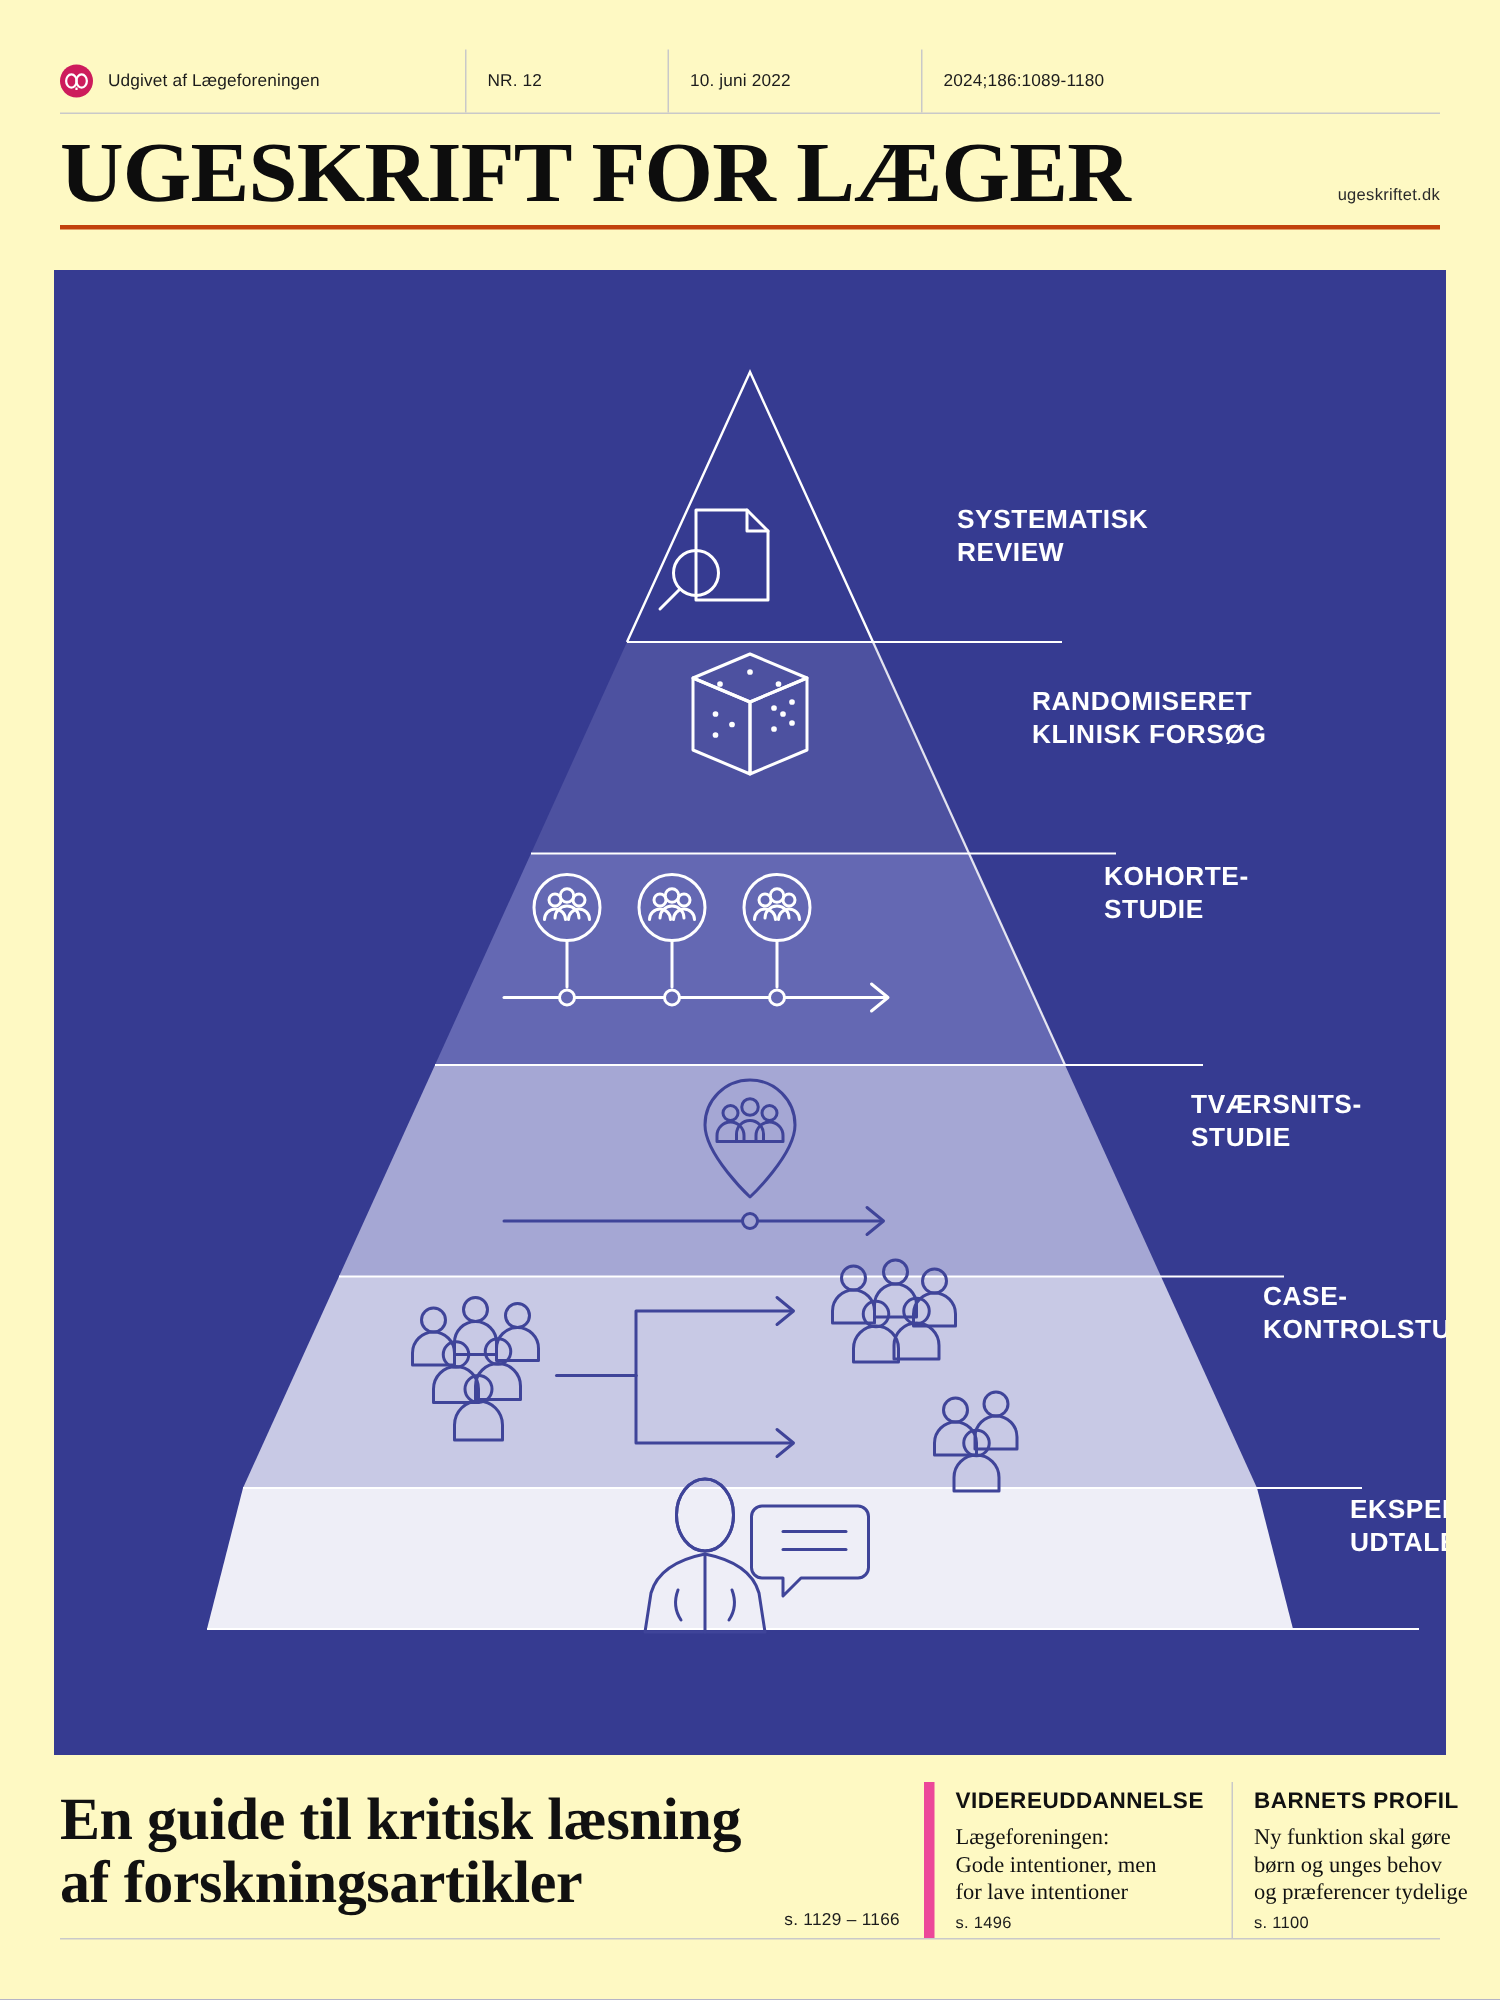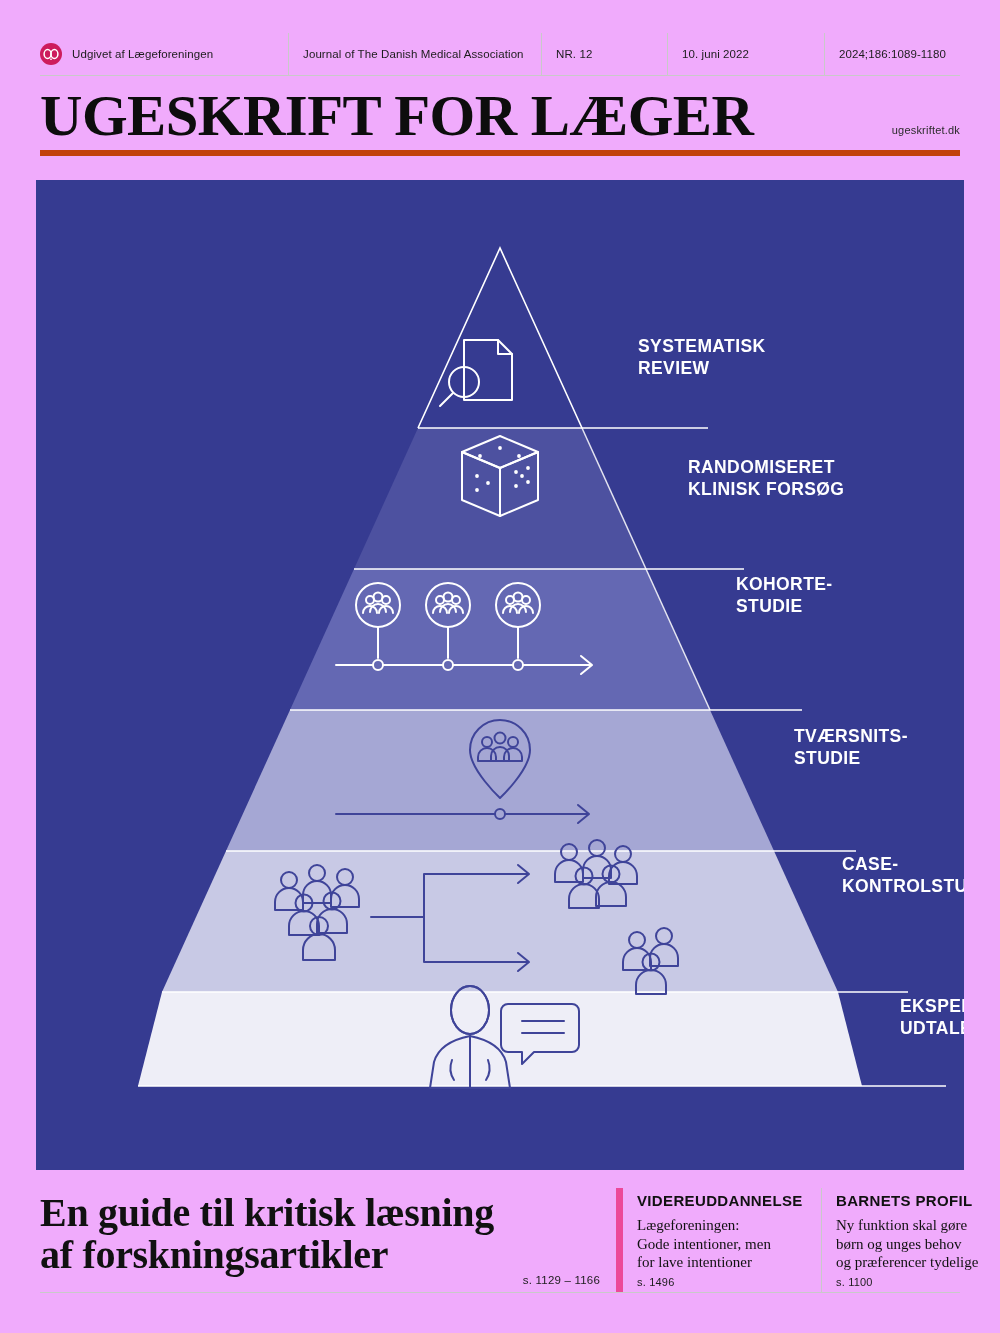--- a/index.html
+++ b/index.html
@@ -4,21 +4,21 @@
 <title>Ugeskrift for Læger</title>
 <style>
   html,body{margin:0;padding:0;}
   body{
     width:1000px;height:1333px;
     background:#ffffff;
     font-family:"Liberation Sans", sans-serif;
     -webkit-font-smoothing:antialiased;
     overflow:hidden;
   }
-  .page{position:relative;width:1000px;height:1333px;background:#f0abfc;}
+  .page{position:relative;width:1000px;height:1333px;background:#fef9c3;}
 
   
   .metabar{
     position:absolute;left:40px;top:33px;width:920px;height:42px;
     display:flex;align-items:stretch;
     border-bottom:1px solid #c9c9c9;
   }
   .meta-cell{
     display:flex;align-items:center;
     font-size:11.5px;color:#1c1c1c;letter-spacing:.1px;
@@ -34,21 +34,21 @@
   .logo-mark{
     width:22px;height:22px;border-radius:50%;
     background:#cd1c5c;flex:0 0 22px;
     position:relative;
   }
   .logo-mark svg{position:absolute;left:3px;top:5px;}
 
   
   .masthead{
     position:absolute;left:40px;top:84px;width:920px;height:66px;
-    border-bottom:6px solid #c2410c;
+    border-bottom:3px solid #c2410c;
     display:flex;align-items:flex-end;justify-content:space-between;
   }
   .masthead-title{
     font-family:"Liberation Serif", serif;
     font-weight:700;
     font-size:57px;
     line-height:.98;
     letter-spacing:-0.5px;
     color:#0d0d0d;
     transform:scaleX(1.03);
@@ -123,21 +123,20 @@
     <div class="meta-cell meta-publisher">
       <span class="logo-mark">
         <svg width="16" height="12" viewBox="0 0 16 12" fill="none">
           <ellipse cx="4.6" cy="6" rx="3.5" ry="4.4" stroke="#fff" stroke-width="1.5"></ellipse>
           <ellipse cx="11.4" cy="6" rx="3.5" ry="4.4" stroke="#fff" stroke-width="1.5"></ellipse>
           <path d="M8 10.4 L8 12" stroke="#fff" stroke-width="1.5"></path>
         </svg>
       </span>
       <span>Udgivet af Lægeforeningen</span>
     </div>
-    <div class="meta-cell meta-journal">Journal of The Danish Medical Association</div>
     <div class="meta-cell meta-issue">NR. 12</div>
     <div class="meta-cell meta-date">10. juni 2022</div>
     <div class="meta-cell meta-cite">2024;186:1089-1180</div>
   </div>
 
   <div class="masthead">
     <div class="masthead-title">UGESKRIFT FOR LÆGER</div>
     <div class="masthead-url">ugeskriftet.dk</div>
   </div>
 

